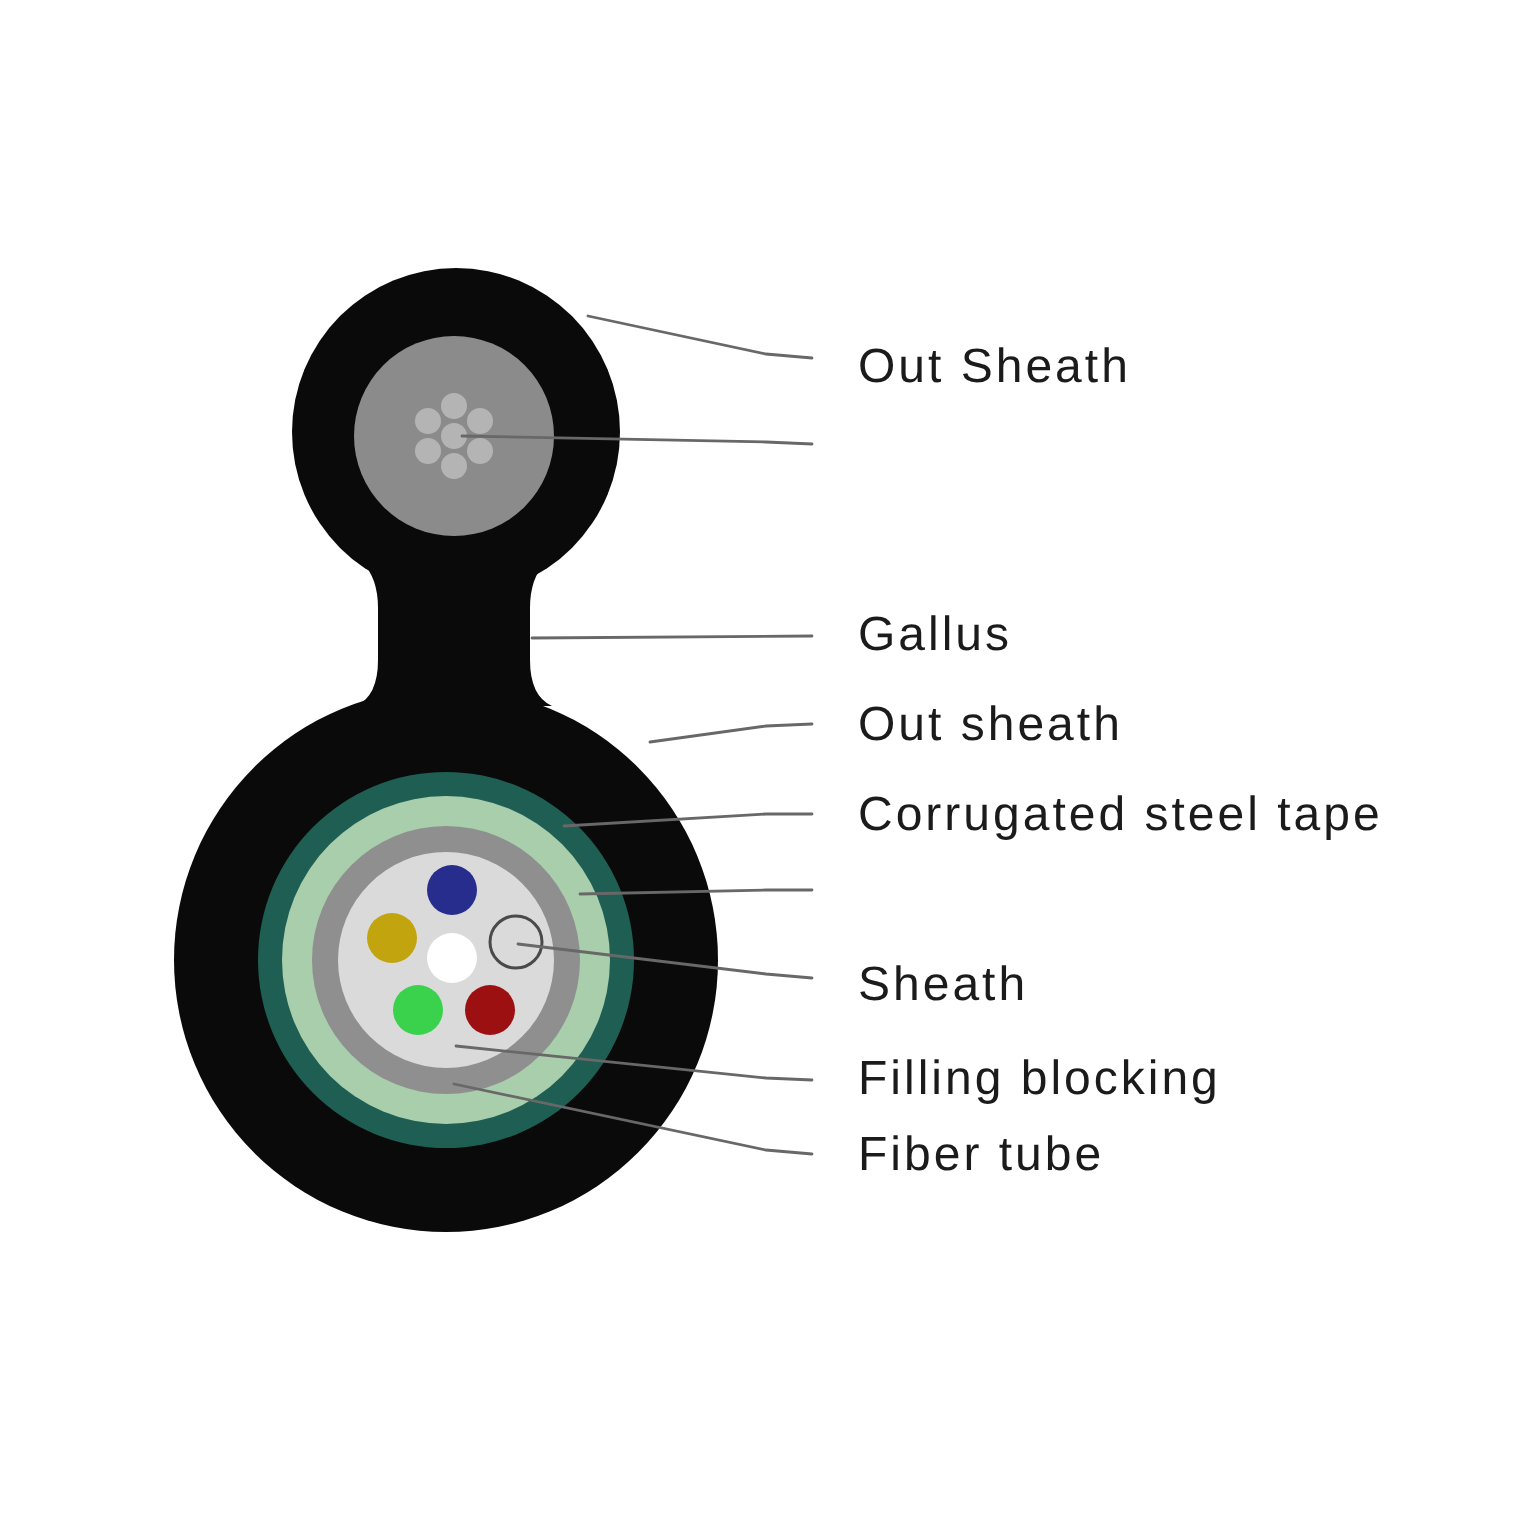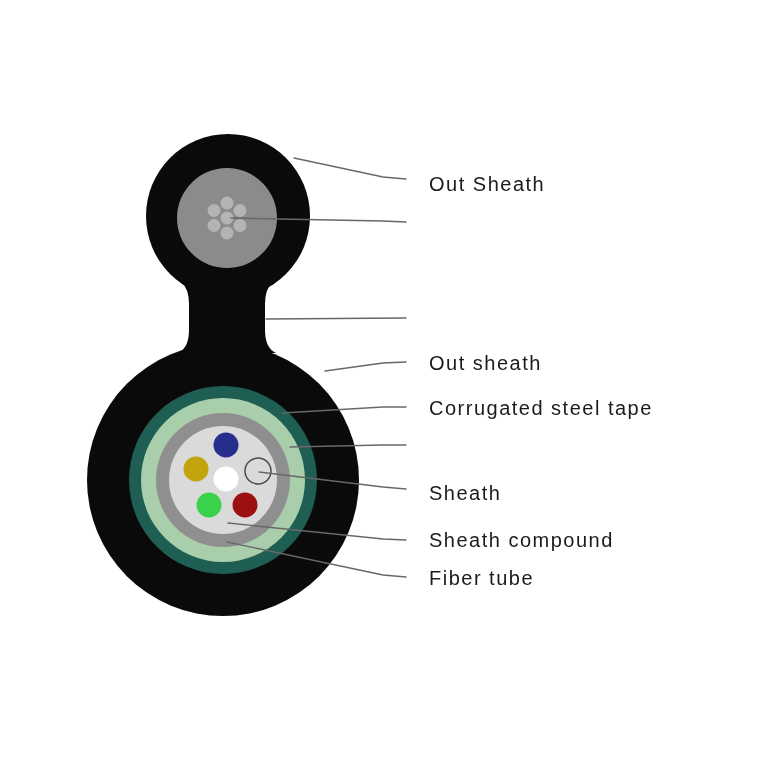--- a/index.html
+++ b/index.html
@@ -18,21 +18,21 @@
   .diagram-svg {
     position: absolute;
     left: 0;
     top: 0;
   }
   .label {
     position: absolute;
     left: 429px;
     height: 32px;
     line-height: 32px;
-    font-size: 20px;
+    font-size: 24px;
     font-weight: 400;
     letter-spacing: 1.5px;
     color: #1b1b1b;
     white-space: nowrap;
   }
 </style>
 </head>
 <body>
 
 <div class="stage">
@@ -86,19 +86,20 @@
       <polyline points="325,371 383,363 406,362"></polyline>
       <polyline points="282,413 383,407 406,407"></polyline>
       <polyline points="290,447 383,445 406,445"></polyline>
       <polyline points="259,472 383,487 406,489"></polyline>
       <polyline points="228,523 383,539 406,540"></polyline>
       <polyline points="227,542 383,575 406,577"></polyline>
     </g>
   </svg>
 
   <div class="label" style="top:168px">Out Sheath</div>
+  <div class="label" style="top:302px">Gallus</div>
   <div class="label" style="top:347px">Out sheath</div>
   <div class="label" style="top:392px">Corrugated steel tape</div>
   <div class="label" style="top:477px">Sheath</div>
-  <div class="label" style="top:524px">Sheath compound</div>
+  <div class="label" style="top:524px">Filling blocking</div>
   <div class="label" style="top:562px">Fiber tube</div>
 
 </div>
 
 </body></html>

